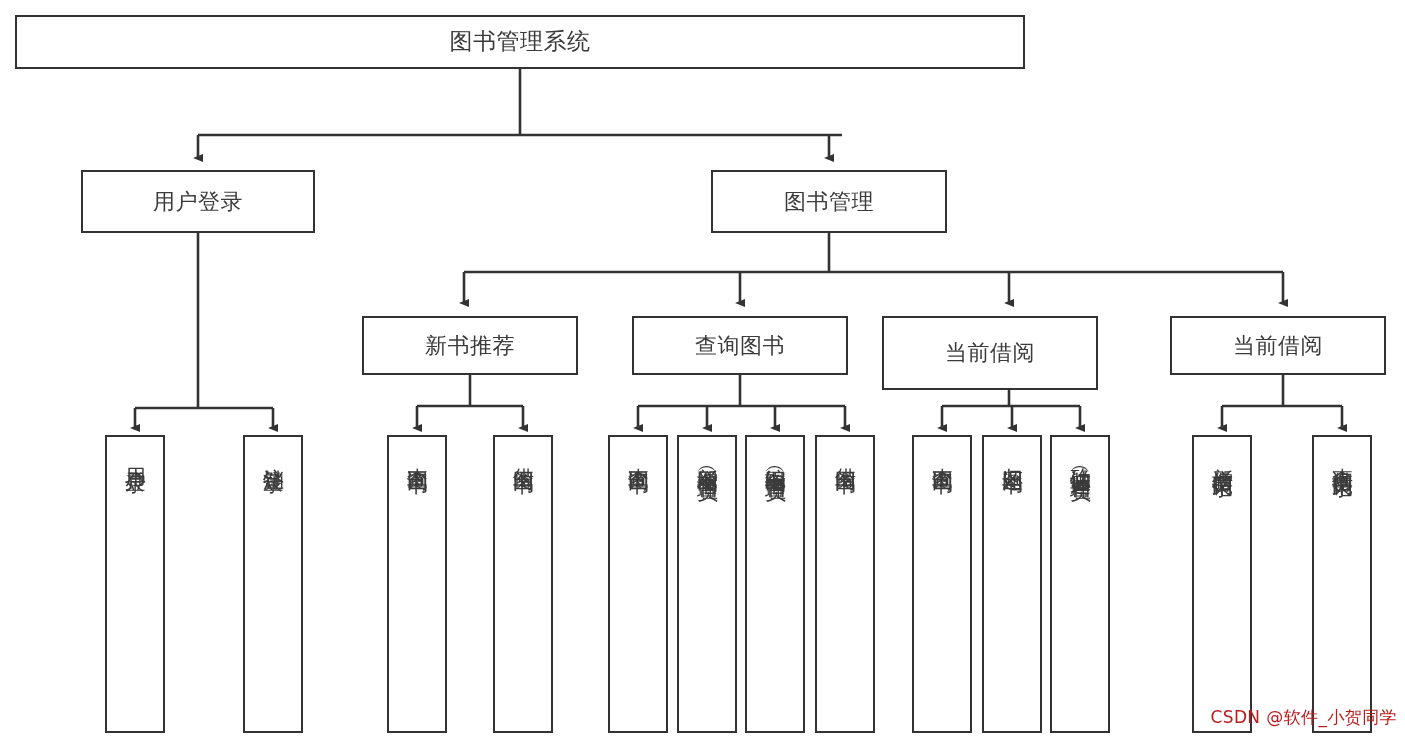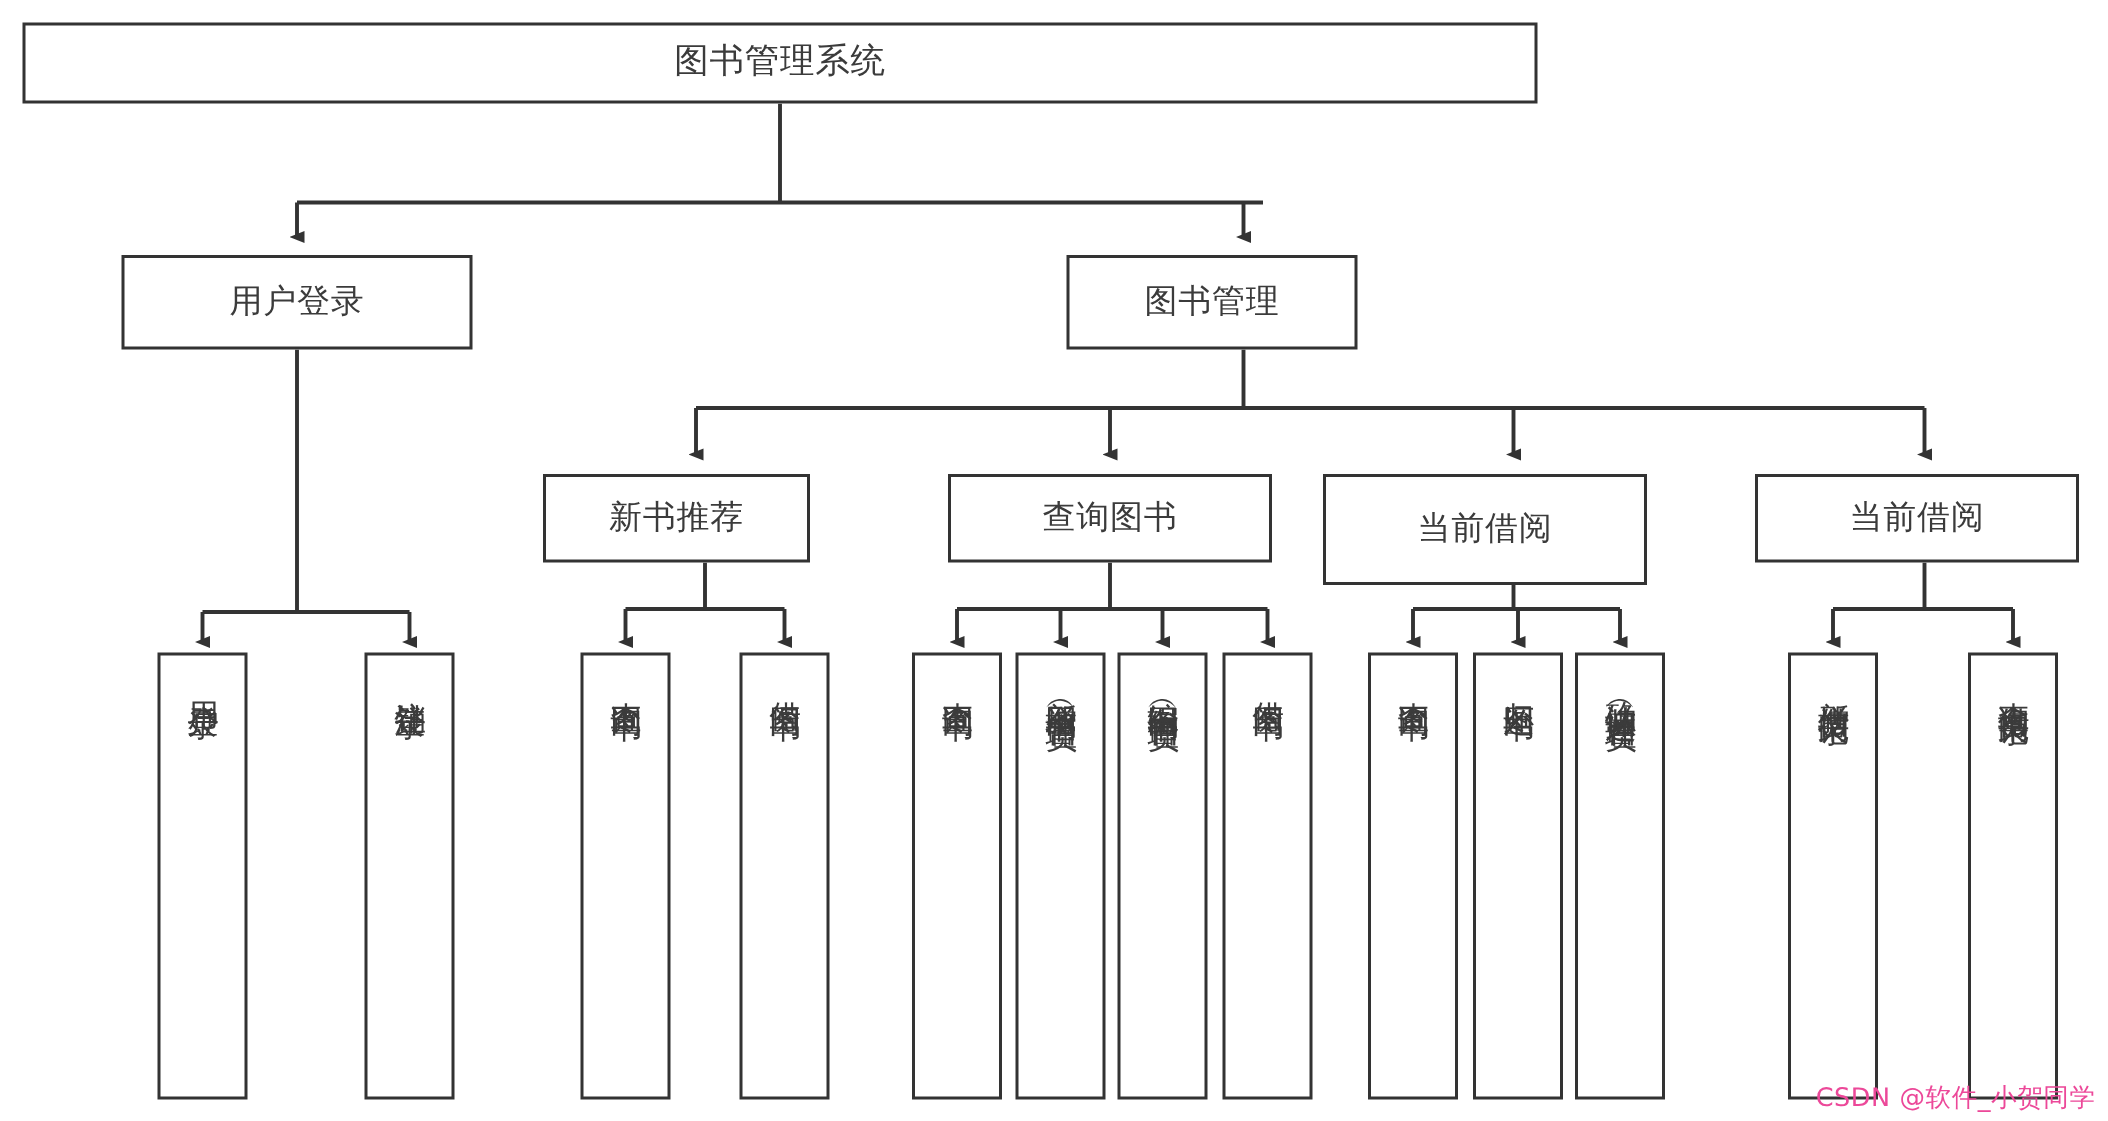--- a/index.html
+++ b/index.html
@@ -58,22 +58,22 @@
     letter-spacing: 2px;
     line-height: 1;
     font-size: 21px;
   }
   .node.level1 .node-label { font-size: 23px; }
   .node.level2 .node-label { font-size: 22px; }
   .node.level3 .node-label { font-size: 22px; }
   #watermark {
     position: absolute;
     right: 8px;
-    bottom: 4px;
-    color: #ec4899;
+    bottom: 18px;
+    color: #b91c1c;
     font-size: 17px;
     white-space: nowrap;
     letter-spacing: 0.4px;
   }
 </style>
 </head>
 <body>
 
 <div id="diagram-root">
 
@@ -127,25 +127,25 @@
     </g>
   </svg>
 
   <div class="node level1" style="left:15px; top:15px; width:1010px; height:54px;">
     <span class="node-label">图书管理系统</span>
   </div>
 
   <div class="node level2" style="left:81px; top:170px; width:234px; height:63px;">
     <span class="node-label">用户登录</span>
   </div>
-  <div class="node level2" style="left:711px; top:170px; width:194px; height:63px;">
+  <div class="node level2" style="left:711px; top:170px; width:236px; height:63px;">
     <span class="node-label">图书管理</span>
   </div>
 
-  <div class="node level3" style="left:362px; top:316px; width:178px; height:59px;">
+  <div class="node level3" style="left:362px; top:316px; width:216px; height:59px;">
     <span class="node-label">新书推荐</span>
   </div>
   <div class="node level3" style="left:632px; top:316px; width:216px; height:59px;">
     <span class="node-label">查询图书</span>
   </div>
   <div class="node level3" style="left:882px; top:316px; width:216px; height:74px;">
     <span class="node-label">当前借阅</span>
   </div>
   <div class="node level3" style="left:1170px; top:316px; width:216px; height:59px;">
     <span class="node-label">当前借阅</span>

